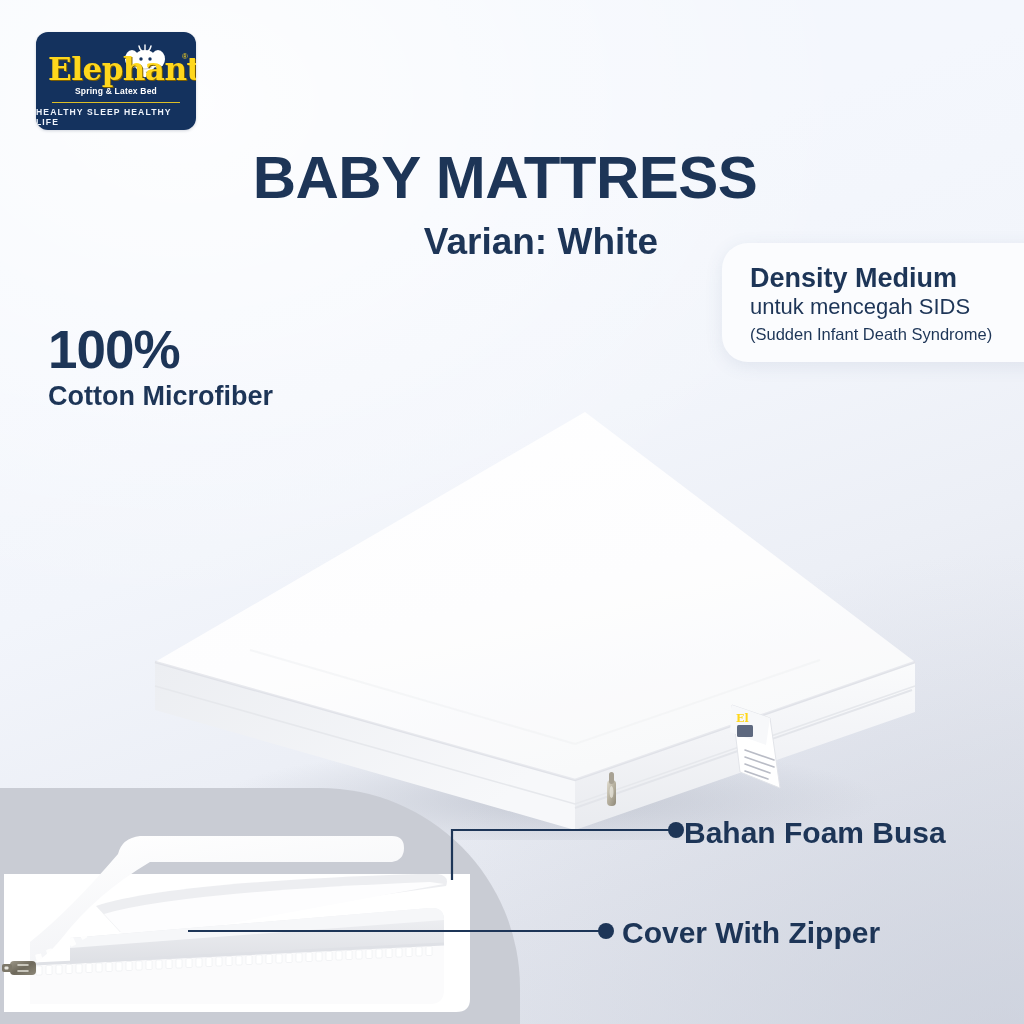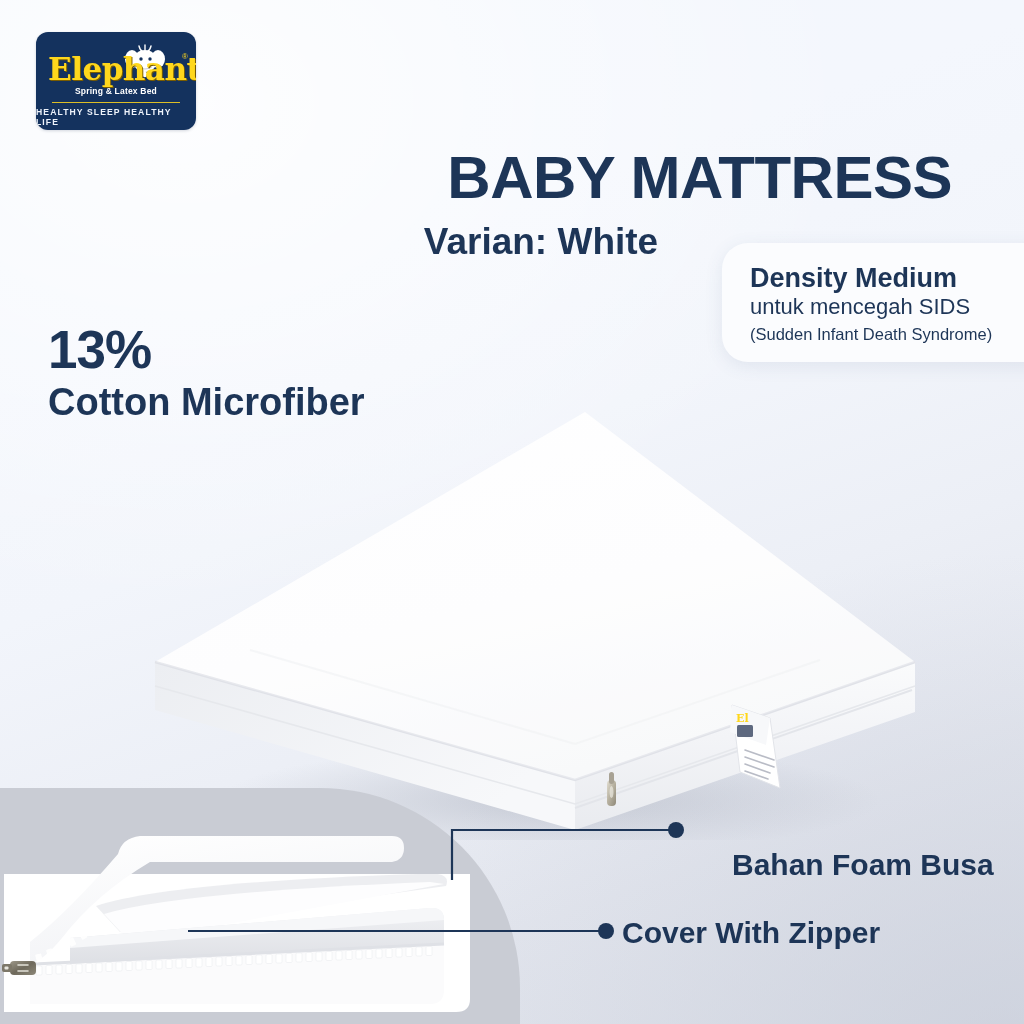--- a/index.html
+++ b/index.html
@@ -116,21 +116,21 @@
     width: 46px;
     height: 34px;
   }
 
   
   .title {
     position: absolute;
     left: 0;
     top: 148px;
     width: 952px;
-    text-align: right;
+    text-align: center;
     padding-left: 58px;
     box-sizing: border-box;
     font-size: 60px;
     font-weight: bold;
     letter-spacing: -0.5px;
     color: #1d3557;
     line-height: 1;
   }
   .subtitle {
     position: absolute;
@@ -185,21 +185,21 @@
     font-size: 53px;
     font-weight: bold;
     color: #1d3557;
     line-height: 1;
     letter-spacing: -1px;
   }
   .pct-sub {
     position: absolute;
     left: 48px;
     top: 383px;
-    font-size: 38px;
+    font-size: 27px;
     font-weight: bold;
     color: #1d3557;
     line-height: 1;
   }
 
   
   .product {
     position: absolute;
     left: 120px;
     top: 400px;
@@ -237,21 +237,21 @@
     pointer-events: none;
   }
   .callout-label {
     position: absolute;
     font-size: 30px;
     font-weight: bold;
     color: #1d3557;
     line-height: 1;
     white-space: nowrap;
   }
-  .callout-foam  { left: 732px; top: 818px; margin-top: 32px; }
+  .callout-foam  { left: 684px; top: 818px; }
   .callout-zip   { left: 622px; top: 918px; }
 </style>
 </head>
 <body>
 
 <div id="canvas">
 
   <div class="bg-wash"></div>
 
   <div class="logo-box">
@@ -282,21 +282,21 @@
 
   <div class="title">BABY MATTRESS</div>
   <div class="subtitle">Varian: White</div>
 
   <div class="badge">
     <div class="badge-l1">Density Medium</div>
     <div class="badge-l2">untuk mencegah SIDS</div>
     <div class="badge-l3">(Sudden Infant Death Syndrome)</div>
   </div>
 
-  <div class="pct">13%</div>
+  <div class="pct">100%</div>
   <div class="pct-sub">Cotton Microfiber</div>
 
   <svg class="product" viewBox="0 0 840 440">
     <defs>
       <linearGradient id="topFace" x1="0" y1="0" x2="0.5" y2="1">
         <stop offset="0%" stop-color="#ffffff"></stop>
         <stop offset="60%" stop-color="#fdfdfe"></stop>
         <stop offset="100%" stop-color="#f6f7f9"></stop>
       </linearGradient>
       <linearGradient id="frontFace" x1="0" y1="0" x2="0" y2="1">

